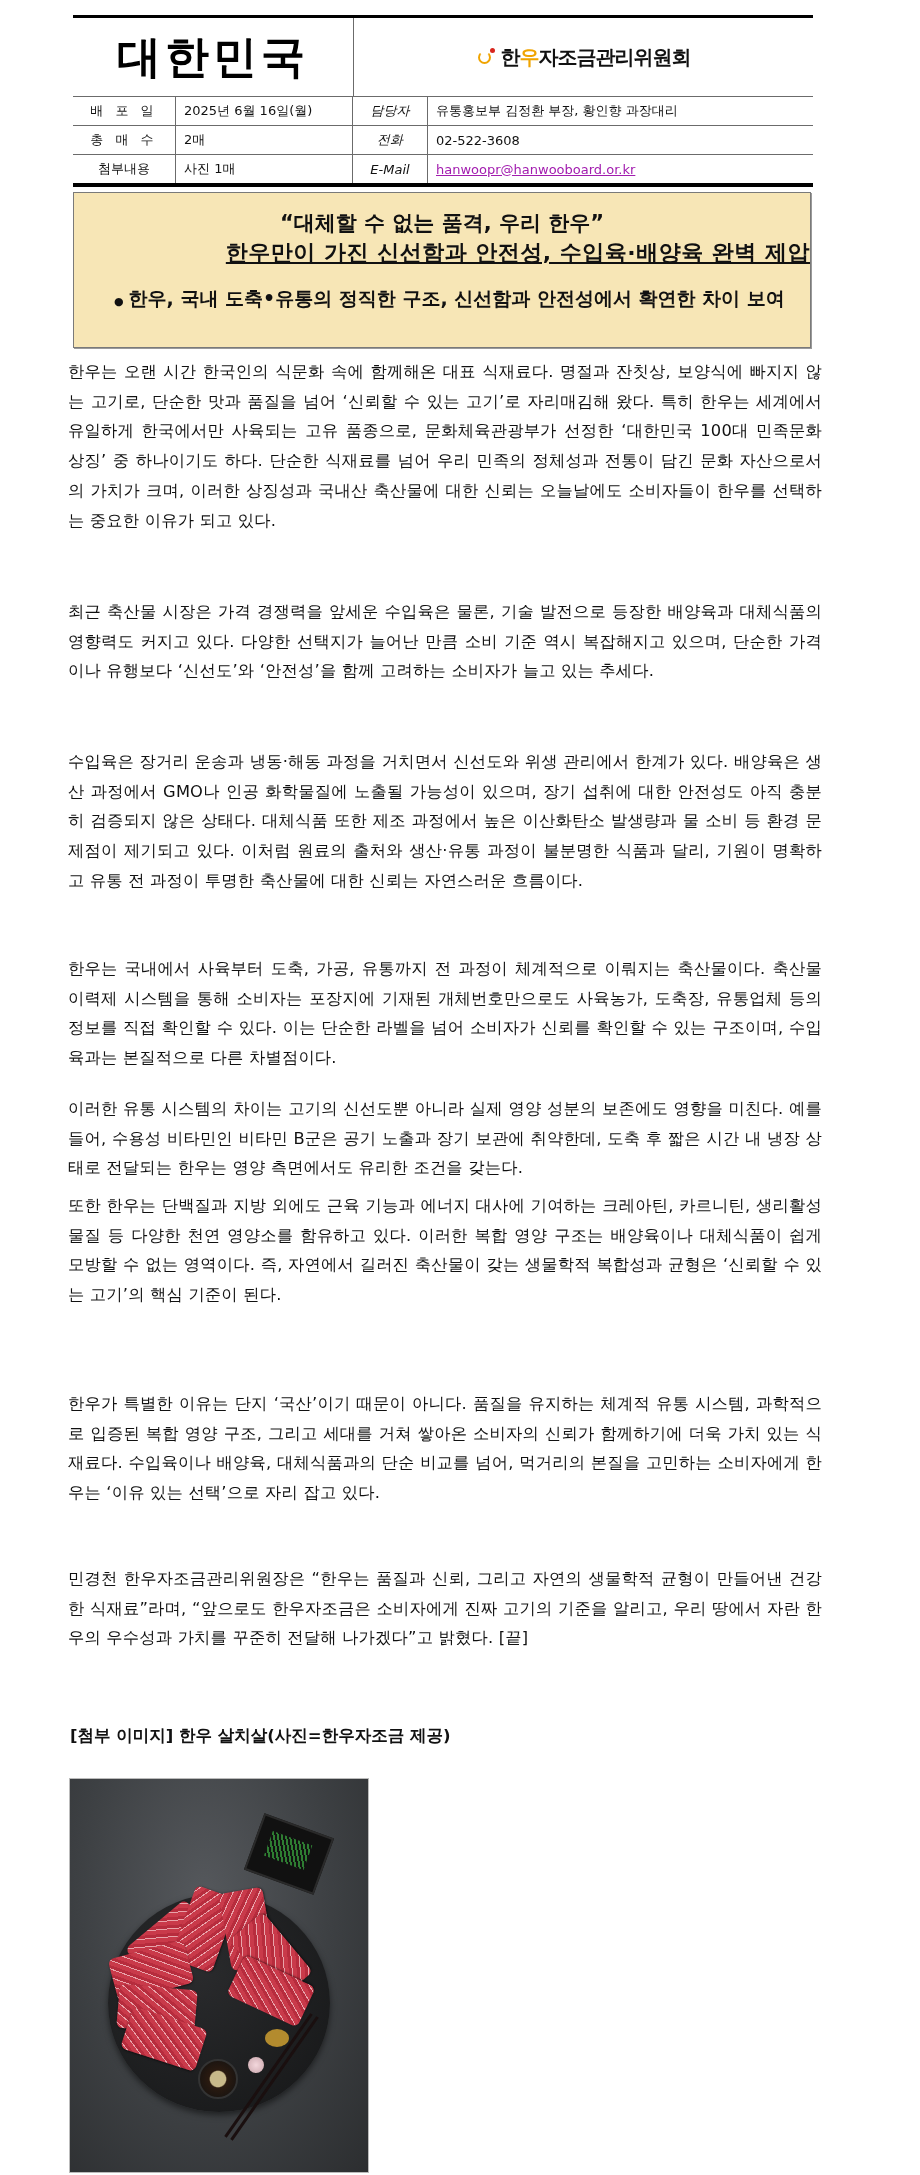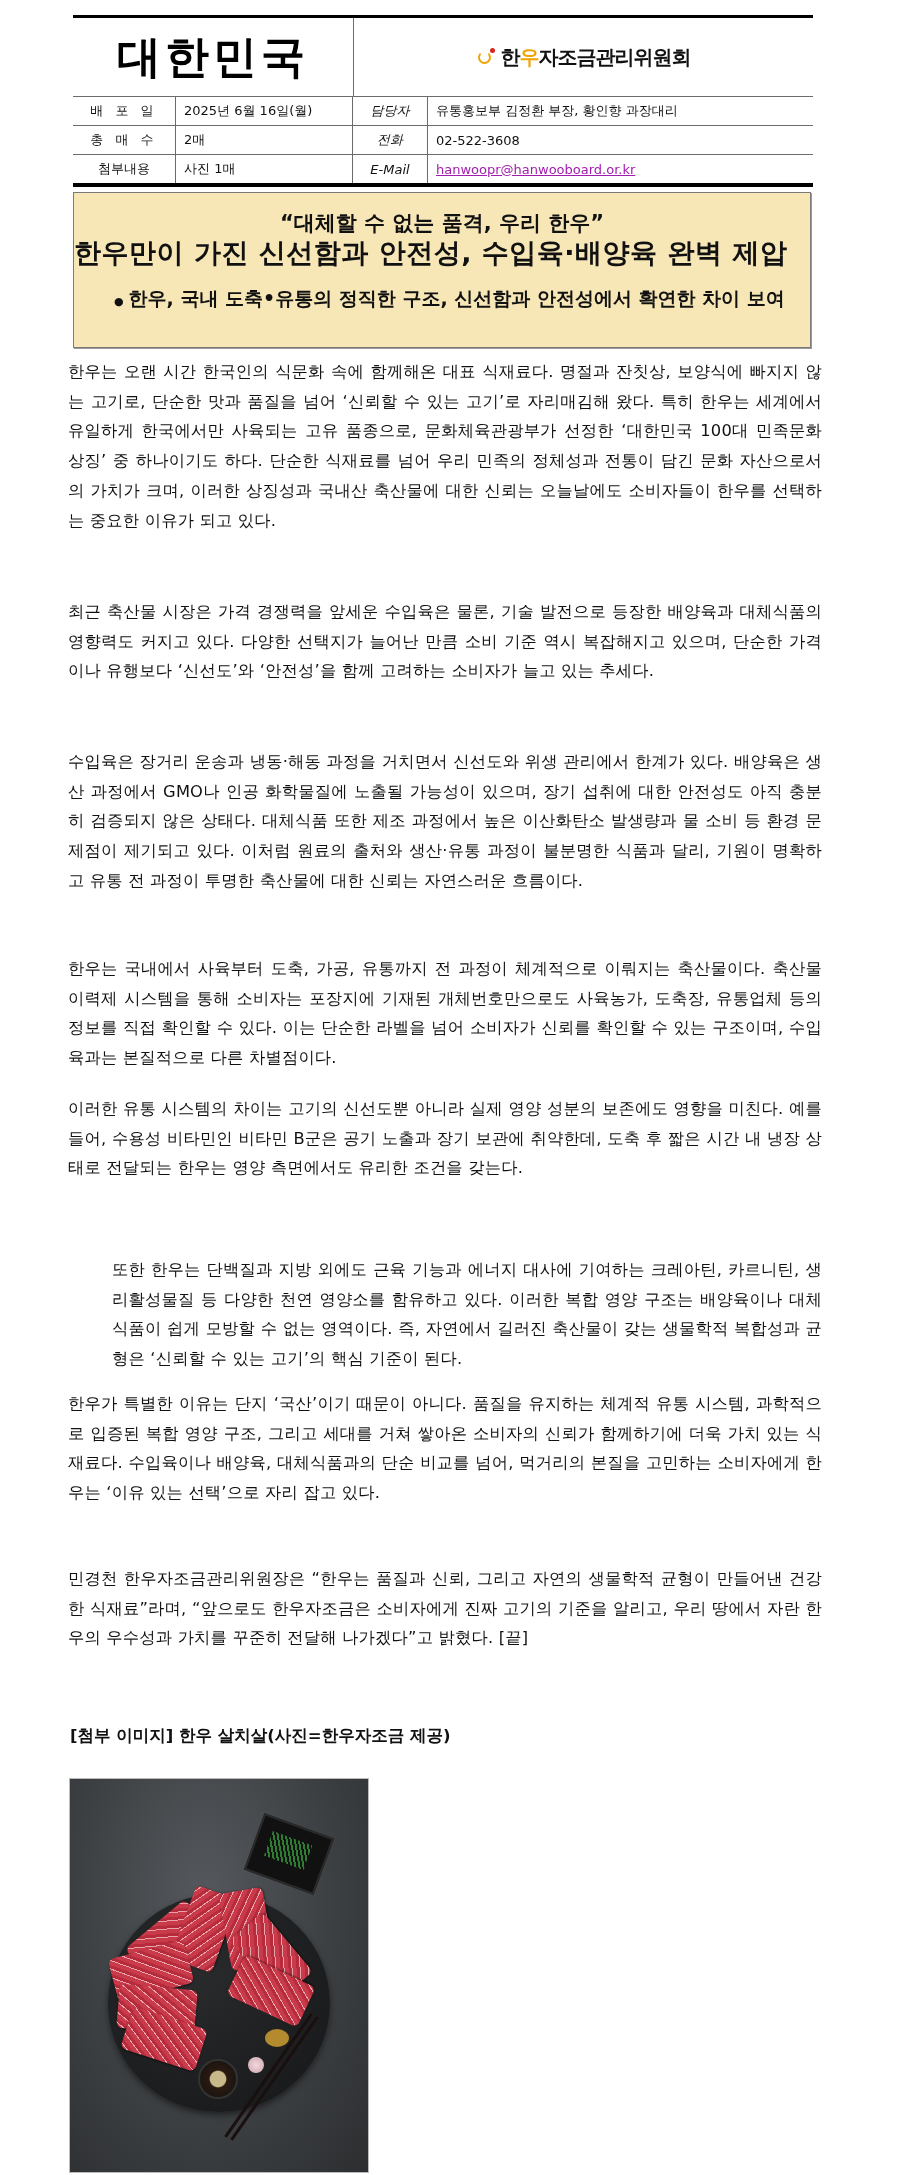--- a/index.html
+++ b/index.html
@@ -32,34 +32,34 @@
   .c-label2 { width: 75px; justify-content: center; border-right: 1px solid #6b6b6b; font-style: italic; }
   .c-val2 { flex: 1; padding-left: 8px; }
   .c-val2 a { color: #a21caf; text-decoration: underline; }
   .hdr-bottom { height: 4px; background: #000; }
 
   
   .headline { position: absolute; left: 73px; top: 192px; width: 738px; height: 156px;
               background: #f7e6b6; border: 1px solid #7a7a7a; box-sizing: border-box;
               box-shadow: 1px 1px 0 #9a9a9a; }
   .hl-sub { text-align: center; font-size: 21px; font-weight: bold; margin-top: 16px; line-height: 28px; }
-  .hl-main { text-align: left; font-size: 27px; font-weight: bold; line-height: 32px; letter-spacing: 0.5px; }
+  .hl-main { text-align: right; font-size: 22px; font-weight: bold; line-height: 32px; letter-spacing: 0.5px; text-decoration: underline; }
   .hl-bullets { margin: 18px 0 0 40px; padding: 0; list-style: none; font-size: 19px; font-weight: bold; }
   .hl-bullets li { line-height: 22px; }
   .hl-bullets li::before { content: "●"; font-size: 11px; margin-right: 5px; }
 
   
   .body { position: absolute; left: 68px; top: 357px; width: 754px; }
   .para { font-size: 16.3px; line-height: 29.7px; text-align: justify; margin: 0; letter-spacing: 0.2px; }
   .p1 { position: absolute; top: 0; }
   .p2 { position: absolute; top: 240px; }
   .p3 { position: absolute; top: 390px; }
   .p4 { position: absolute; top: 597px; }
   .p5 { position: absolute; top: 737px; }
-  .p6 { position: absolute; top: 898px; margin-left: 44px; }
+  .p6 { position: absolute; top: 834px; }
   .p7 { position: absolute; top: 1032px; }
   .p8 { position: absolute; top: 1207px; }
 
   .caption { position: absolute; left: 70px; top: 1725px; font-size: 16.5px; font-weight: bold; }
 
   
   .photo { position: absolute; left: 69px; top: 1778px; width: 300px; height: 395px;
            background: radial-gradient(ellipse at 45% 30%, #55585c 0%, #3d4043 55%, #2c2e30 100%);
            overflow: hidden; border: 1px solid #bbb; box-sizing: border-box; }
   .slate { position: absolute; left: 38px; top: 115px; width: 222px; height: 218px; border-radius: 50%;

